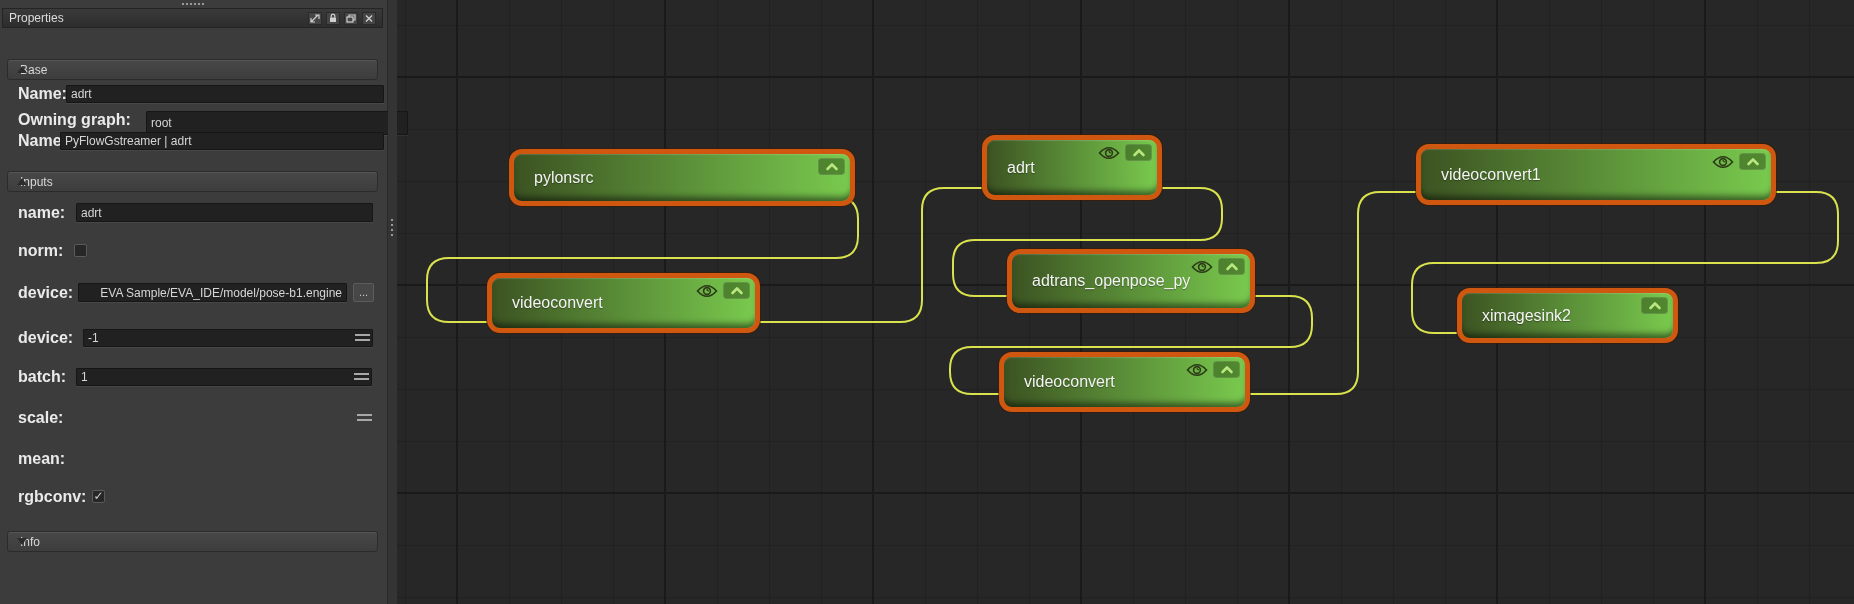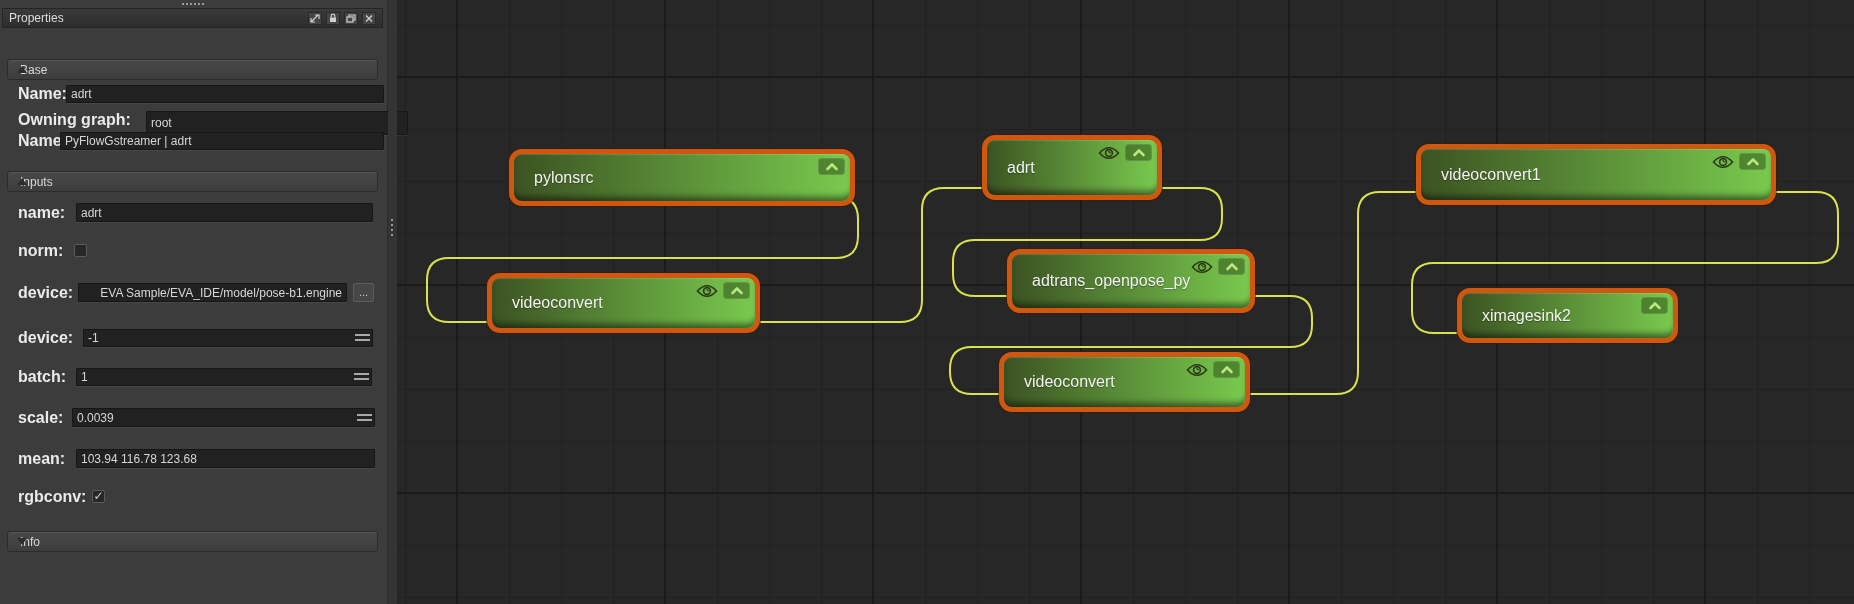--- a/index.html
+++ b/index.html
@@ -297,27 +297,25 @@
     </div>
 
     <div class="prow" style="top:368px;height:18px">
       <span class="lbl" style="line-height:18px">batch:</span>
       <input class="field" style="left: 76px; width: 296px;" readonly="" value="1">
       <span class="spin" style="left:354px;top:5px"></span>
     </div>
 
     <div class="prow" style="top:408px;height:19px">
       <span class="lbl" style="line-height:19px">scale:</span>
-      <input class="field" style="left: 72px; width: 303px; height: 19px;" readonly="" value="0.0039">
       <span class="spin" style="left:357px;top:6px"></span>
     </div>
 
     <div class="prow" style="top:449px;height:19px">
       <span class="lbl" style="line-height:19px">mean:</span>
-      <input class="field" style="left: 76px; width: 299px; height: 19px;" readonly="" value="103.94 116.78 123.68">
     </div>
 
     <div class="prow" style="top:489px;height:15px">
       <span class="lbl" style="line-height:15px">rgbconv:</span>
       <span class="checkbox" style="left:92px;top:1px">✓</span>
     </div>
 
     <div class="section-header" style="top:531px">
       <span class="tri tri-down"></span>
       <span class="hdr-label">Info</span>

